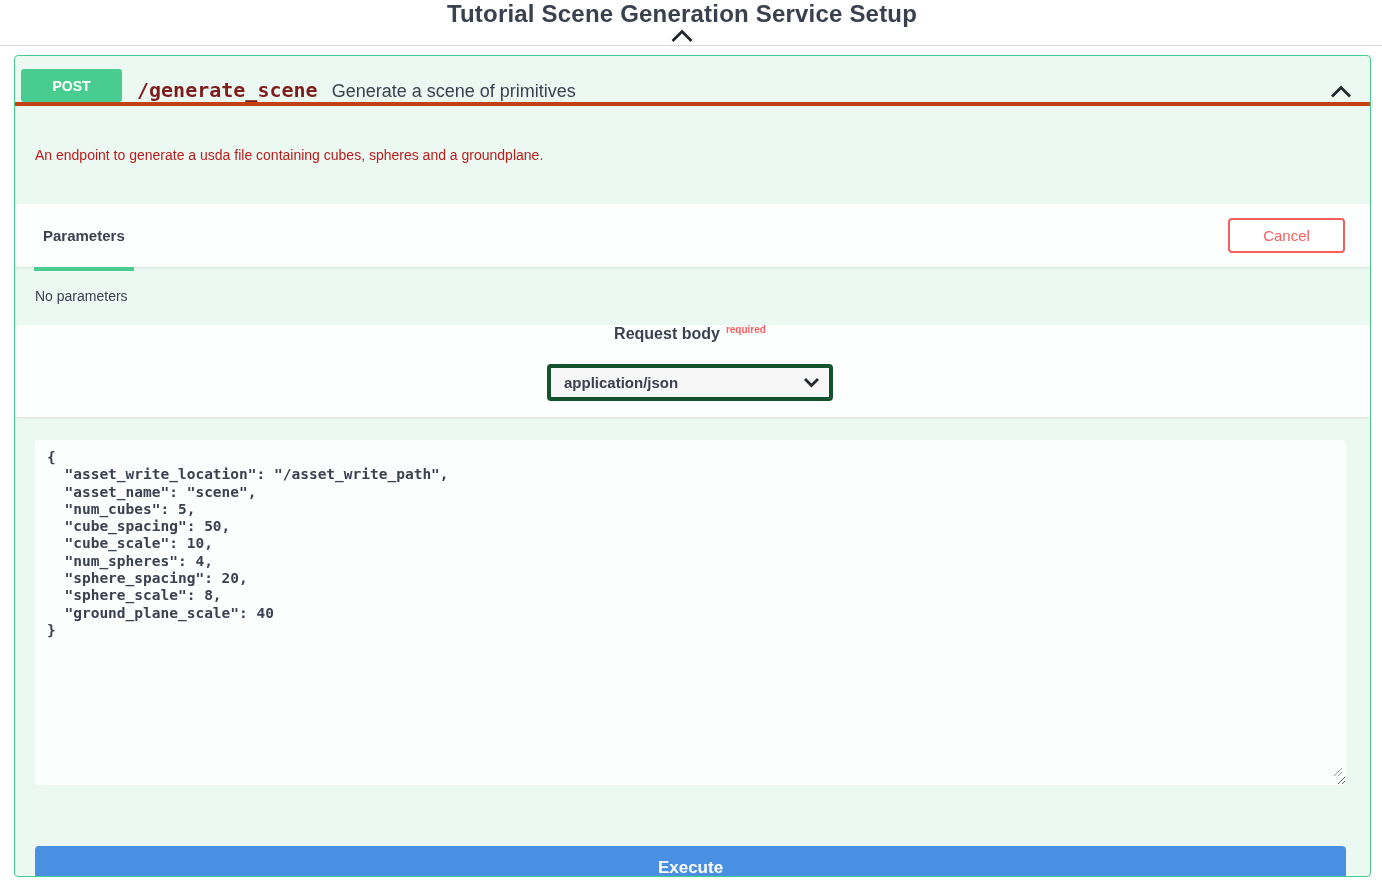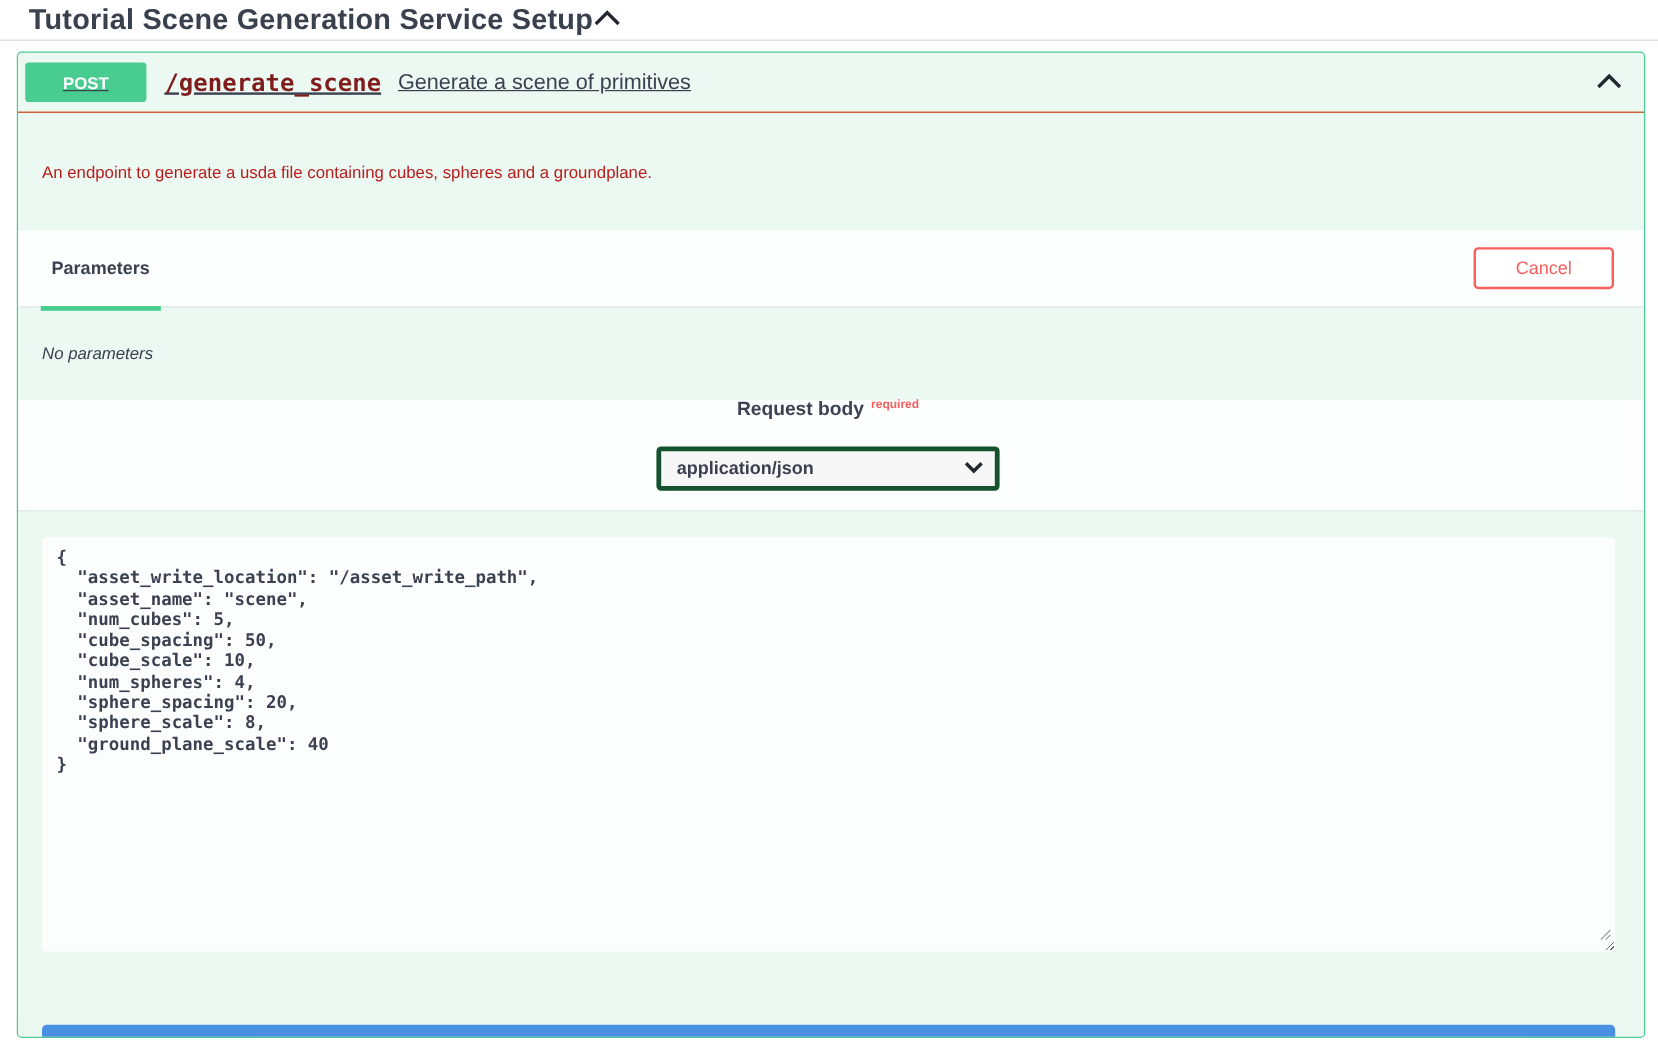--- a/index.html
+++ b/index.html
@@ -7,25 +7,26 @@
     margin: 0; padding: 0;
     width: 1382px; height: 882px;
     background: #ffffff;
     font-family: "Liberation Sans", sans-serif;
     color: #3b4151;
     overflow: hidden;
   }
 
   
   .tag-header {
-    height: 34px;
+    height: 46px;
     display: flex;
     align-items: center;
     padding: 0 42px 0 24px;
     border-bottom: 1px solid #d8dadb;
+    flex-direction: column;
   }
   .tag-title {
     margin: 0;
     font-size: 24px;
     font-weight: bold;
     color: #39414e;
     letter-spacing: 0.2px;
   }
   .icon-btn {
     background: none; border: none; padding: 0; cursor: pointer;
@@ -37,24 +38,23 @@
     margin: 9px 11px 0 14px;
     height: 822px;
     border: 1px solid #49cc90;
     border-radius: 4px;
     background: #ecf8f2;
     overflow: hidden;
   }
   .opblock-summary {
     height: 50px;
     display: flex;
-    align-items: center;
+    align-items: flex-end;
     padding: 0 18px 0 6px;
-    border-bottom: 1px solid #c2410c;
-    text-decoration: underline;
+    border-bottom: 4px solid #c2410c;
   }
   .method-badge {
     width: 101px; height: 33px;
     background: #49cc90;
     border-radius: 3px;
     color: #ffffff;
     font-size: 14px;
     font-weight: bold;
     display: flex; align-items: center; justify-content: center;
     cursor: pointer;
@@ -110,25 +110,24 @@
     border: 2px solid #f5605f;
     border-radius: 4px;
     color: #f5605f;
     font-family: "Liberation Sans", sans-serif;
     font-size: 15px;
     font-weight: normal;
     cursor: pointer;
   }
 
   .no-params-row {
-    height: 78px;
+    height: 58px;
     display: flex; align-items: center;
     padding: 0 20px;
     font-size: 14px;
-    font-style: italic;
   }
 
   .reqbody-bar { height: 92px; align-items: center; padding: 0 25px 16px 20px; flex-direction: column; }
   .reqbody-label {
     font-size: 16px;
     font-weight: bold;
     color: #3b4151;
   }
   .required-flag {
     color: #fa5f5f;

